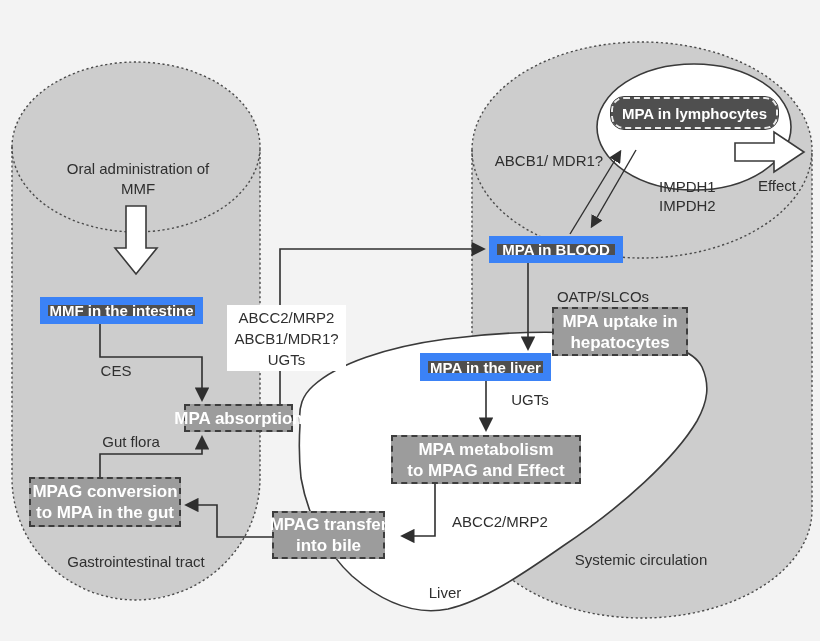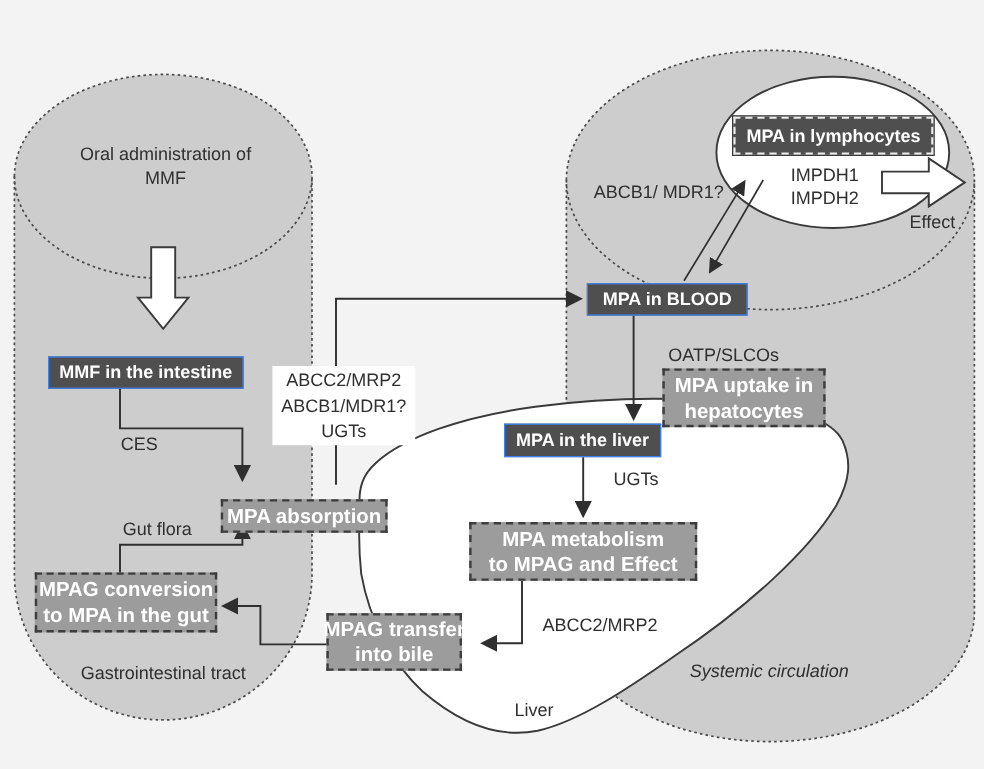--- a/index.html
+++ b/index.html
@@ -14,27 +14,27 @@
   #shapes { position:absolute; left:0; top:0; }
 
   .lbl {
     position: absolute;
     color: #2f2f2f;
     font-size: 15px;
     line-height: 20px;
     text-align: center;
     white-space: nowrap;
   }
-  .lbl.multiline { white-space: normal; }
+  .lbl.multiline { white-space: normal; margin-top: 40px; }
 
   .dark-box {
     position: absolute;
     box-sizing: border-box;
     background: #4f4f4f;
-    border: 1px solid #3b82f6;
+    border: 8px solid #3b82f6;
     color: #ffffff;
     font-weight: bold;
     font-size: 15px;
     display: flex;
     align-items: center;
     justify-content: center;
     white-space: nowrap;
   }
   .lymph-box {
     border: 2px dashed #ececec;
@@ -117,55 +117,55 @@
     <path d="M 735 143 L 774 143 L 774 132 L 804 152 L 774 172 L 774 161 L 735 161 Z" fill="#ffffff" stroke="#3a3a3a" stroke-width="1.6"></path>
   </svg>
 
   <div class="lbl multiline" style="left:28px; top:119px; width:220px;"><span>Oral administration of</span><br>
        <span>MMF</span></div>
 
   <div class="dark-box" style="left:40px; top:297px; width:163px; height:27px;">MMF in the intestine</div>
 
   <div class="lbl" style="left:86px; top:361px; width:60px;">CES</div>
 
-  <div class="gray-box" style="left:184px; top:416px; width:139px; height:28px;">MPA absorption</div>
+  <div class="gray-box" style="left:184px; top:404px; width:109px; height:28px;">MPA absorption</div>
 
   <div class="lbl" style="left:91px; top:432px; width:80px;">Gut flora</div>
 
   <div class="gray-box" style="left:29px; top:477px; width:152px; height:50px;">
       <span>MPAG conversion</span>
       <span>to MPA in the gut</span>
     </div>
 
   <div class="lbl" style="left:36px; top:552px; width:200px;">Gastrointestinal tract</div>
 
   <div class="white-card" style="left:227px; top:305px; width:119px; height:66px;">
       <span>ABCC2/MRP2</span>
       <span>ABCB1/MDR1?</span>
       <span>UGTs</span>
     </div>
 
   <div class="lbl" style="left:479px; top:151px; width:140px;">ABCB1/ MDR1?</div>
 
-  <div class="dark-box lymph-box" style="left:611px; top:97px; width:167px; height:32px;">MPA in lymphocytes</div>
+  <div class="dark-box lymph-box" style="left:611px; top:97px; width:167px; height:32px;border-radius:13px;">MPA in lymphocytes</div>
 
   <div class="lbl multiline" style="left:659px; top:137px; width:80px; text-align:left; line-height:19px;"><span>IMPDH1</span><br><span>IMPDH2</span></div>
 
   <div class="lbl" style="left:737px; top:176px; width:80px;">Effect</div>
 
   <div class="dark-box" style="left:489px; top:236px; width:134px; height:27px;">MPA in BLOOD</div>
 
   <div class="lbl" style="left:543px; top:287px; width:120px;">OATP/SLCOs</div>
 
   <div class="gray-box" style="left:552px; top:307px; width:136px; height:49px;">
       <span>MPA uptake in</span>
       <span>hepatocytes</span>
     </div>
 
-  <div class="lbl" style="left:561px; top:550px; width:160px;font-style:italic;">Systemic circulation</div>
+  <div class="lbl" style="left:561px; top:550px; width:160px;">Systemic circulation</div>
 
   <div class="dark-box" style="left:420px; top:353px; width:131px; height:28px;">MPA in the liver</div>
 
   <div class="lbl" style="left:490px; top:390px; width:80px;">UGTs</div>
 
   <div class="gray-box" style="left:391px; top:435px; width:190px; height:49px;">
       <span>MPA metabolism</span>
       <span>to MPAG and Effect</span>
     </div>
 

